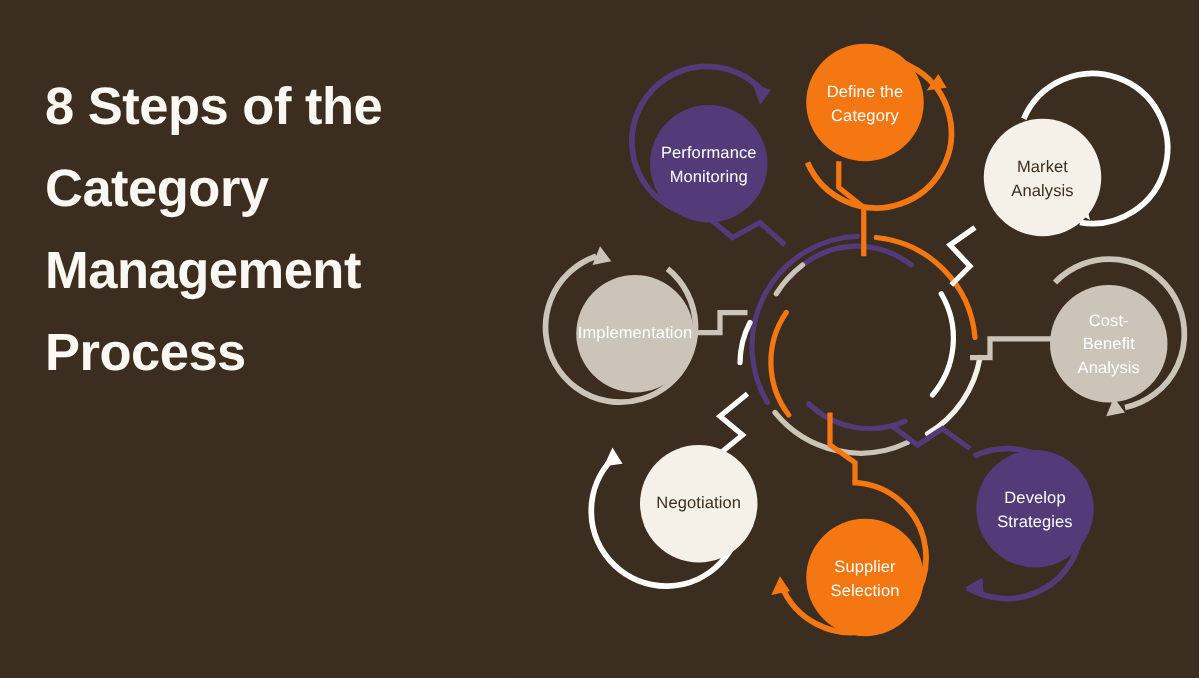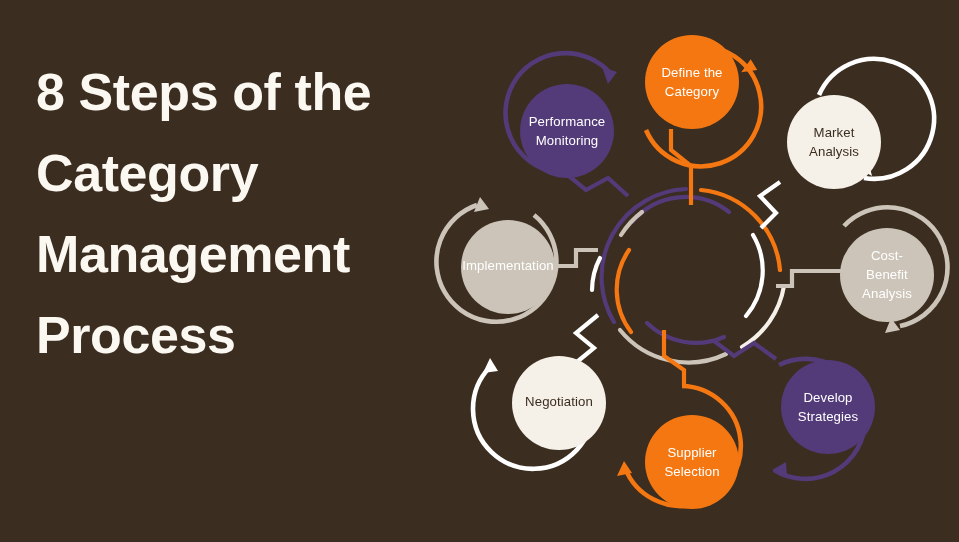--- a/index.html
+++ b/index.html
@@ -25,21 +25,21 @@
   
   #left-panel {
     position: absolute;
     left: 36px;
     top: 52px;
     width: 380px;
   }
   #page-title {
     color: #FBF7F1;
     font-family: "Liberation Sans", sans-serif;
-    font-size: 52px;
+    font-size: 42px;
     line-height: 1.56;
     font-weight: 700;
     letter-spacing: -0.4px;
     margin: 0;
     white-space: pre-line;
   }
 
   
   #logo {
     position: absolute;

